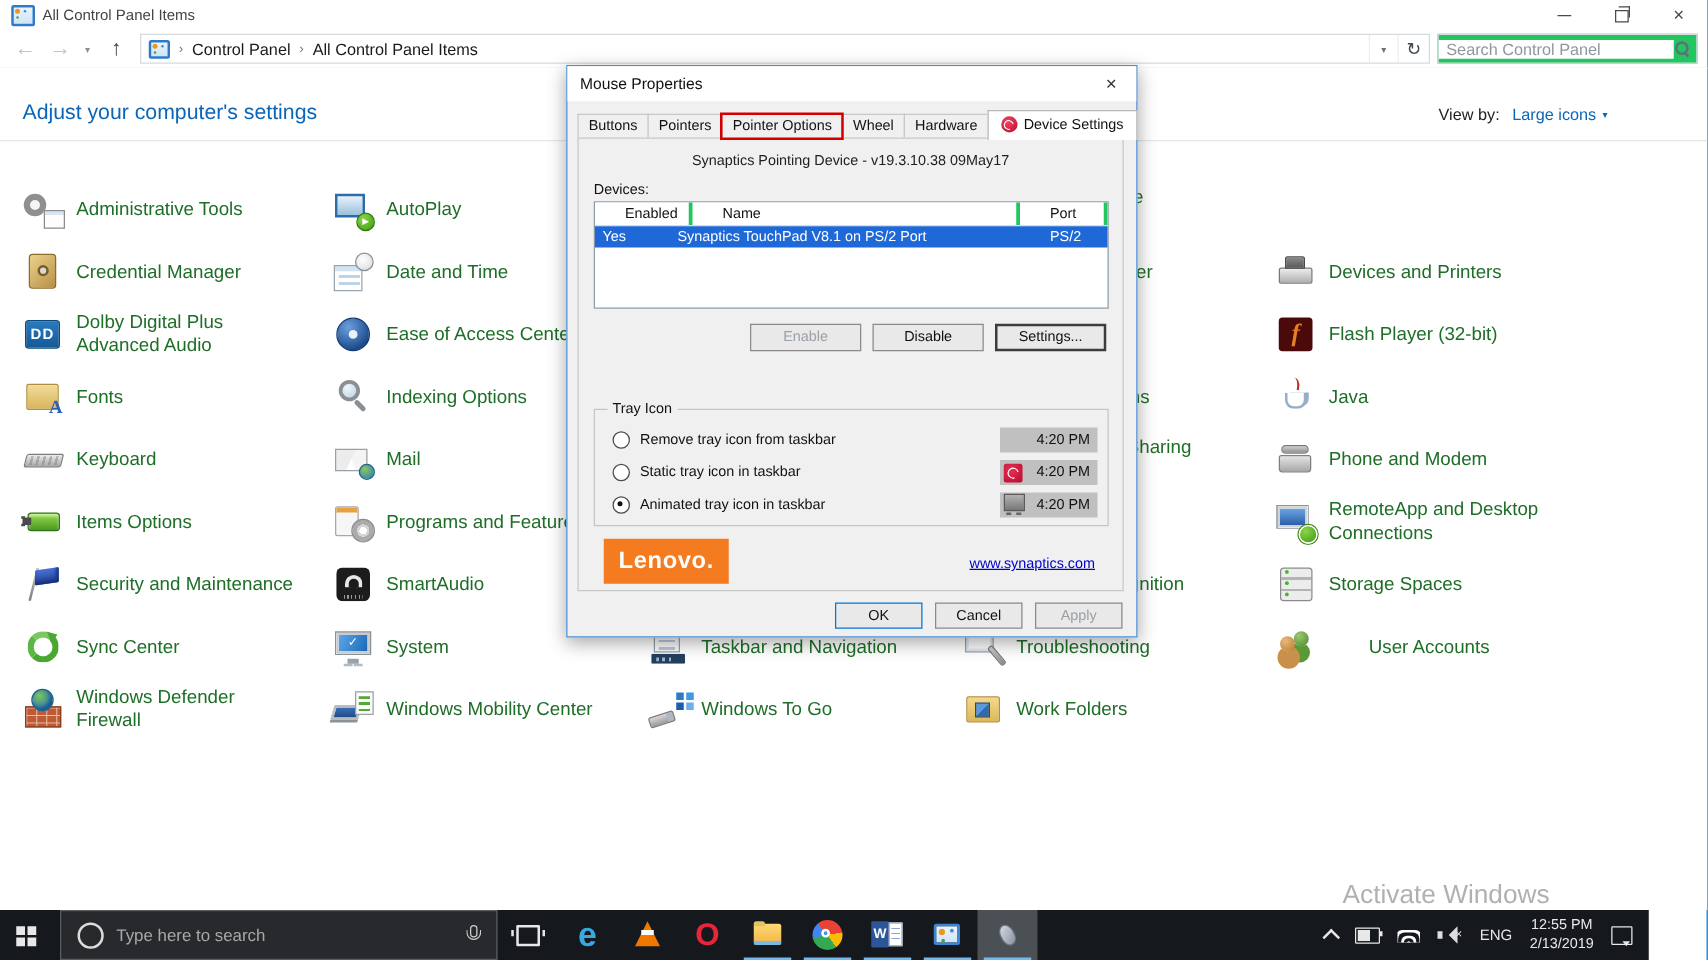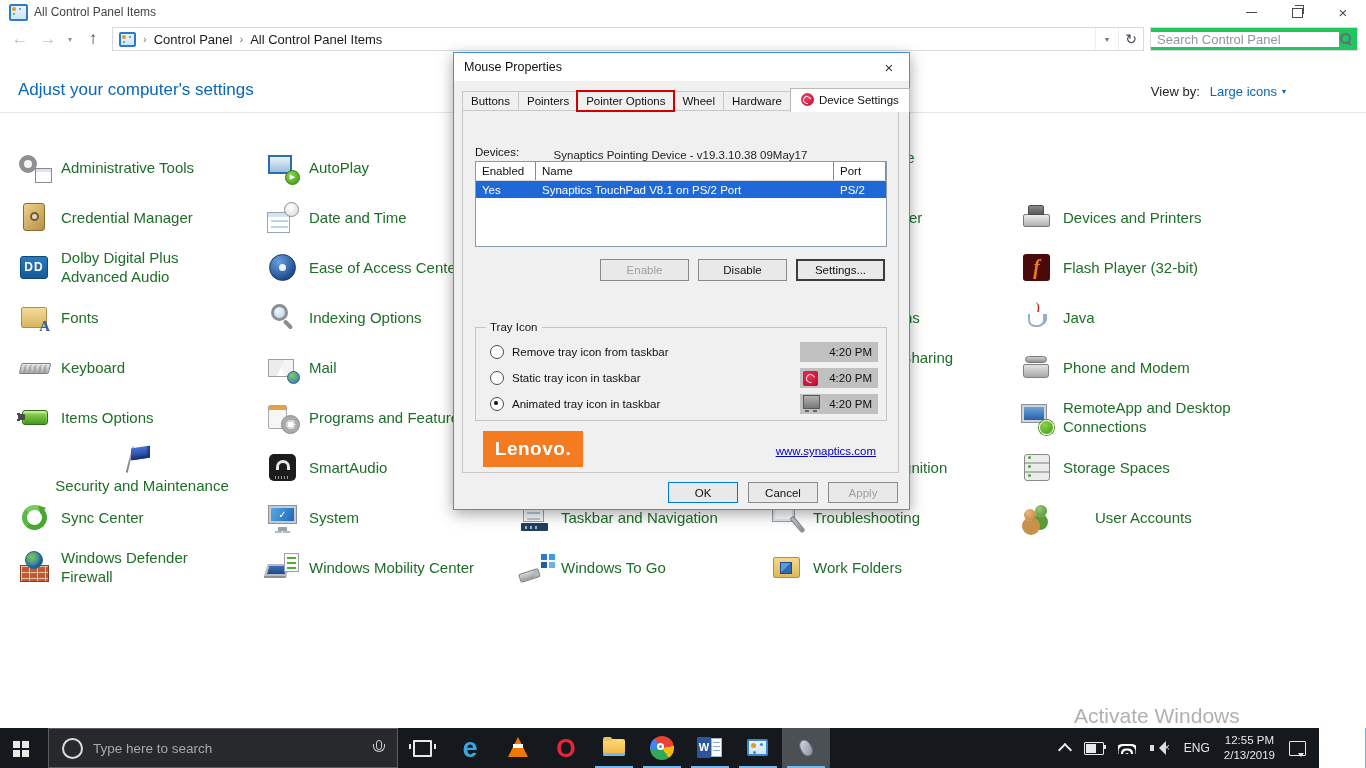--- a/index.html
+++ b/index.html
@@ -127,25 +127,25 @@
   .dlg-title{position:absolute;left:0;top:0;right:0;height:28px;background:#fff;display:flex;align-items:center;}
   .dlg-title .dt{font-size:12.5px;margin-left:10px;color:#111;}
   .dlg-close{position:absolute;right:0;top:0;width:40px;height:28px;display:flex;align-items:center;justify-content:center;font-size:15px;color:#333;cursor:pointer;}
   .tabs{position:absolute;left:8px;top:36px;display:flex;align-items:flex-end;height:22px;}
   .tab{background:#f0f0f0;border:1px solid #c8c8c8;border-bottom:none;padding:3px 8px 4px;margin-right:-1px;position:relative;cursor:pointer;font-size:11.5px;white-space:nowrap;display:flex;align-items:center;}
   .tab.active{background:#fff;padding:4px 10px 6px;margin-bottom:-1px;z-index:2;border-color:#b8b8b8;}
   .tab.annotated{outline:2px solid #d40000;outline-offset:-1px;z-index:3;}
   .syn{width:13px;height:13px;border-radius:50%;background:radial-gradient(circle at 40% 35%,#f04868,#b80828);position:relative;flex:none;margin-right:5px;}
   .syn::after{content:"";position:absolute;left:2.5px;top:2.5px;width:6px;height:6px;border:1.5px solid #fff;border-radius:50%;border-right-color:transparent;transform:rotate(30deg);}
   .tabpage{position:absolute;left:8px;top:57px;width:437px;height:363px;background:#f0f0f0;border:1px solid #c8c8c8;box-sizing:border-box;}
-  .devline{position:absolute;left:0;top:12px;width:100%;text-align:center;font-size:11.5px;color:#222;margin-top:26px;}
+  .devline{position:absolute;left:0;top:12px;width:100%;text-align:center;font-size:11.5px;color:#222;}
   .devlabel{position:absolute;left:12px;top:35px;font-size:11.5px;}
   .devlist{position:absolute;left:12px;top:50px;width:412px;height:86px;background:#fff;border:1px solid #8a9aa8;box-sizing:border-box;}
   .devhdr{display:flex;height:18px;border-bottom:1px solid #dcdcdc;font-size:11.5px;align-items:center;background:#fff;}
-  .devhdr span{padding-left:6px;border-right:1px solid #22c55e;height:100%;display:flex;align-items:center;box-sizing:border-box;}
+  .devhdr span{padding-left:6px;border-right:3px solid #22c55e;height:100%;display:flex;align-items:center;box-sizing:border-box;margin-left:18px;}
   .c-en{width:60px;flex:none;}
   .c-name{flex:1;}
   .c-port{width:52px;flex:none;}
   .devrow{display:flex;height:17px;font-size:11.5px;align-items:center;}
   .devrow.sel{background:#1e68d8;color:#fff;}
   .devrow span{padding-left:6px;box-sizing:border-box;}
   .btnrow{position:absolute;left:0;top:148px;width:100%;display:flex;justify-content:flex-end;gap:9px;padding-right:13px;box-sizing:border-box;}
   .btn{width:89px;height:22px;background:#e9e9e9;border:1px solid #8a8a8a;font-size:11.5px;display:flex;align-items:center;justify-content:center;cursor:pointer;font-family:"Liberation Sans",sans-serif;color:#111;}
   .btn.disabled{color:#9aa0a6;cursor:default;}
   .btn.strong{border:2px solid #3c3c3c;}
@@ -344,21 +344,21 @@
           <span class="cp-label">Items Options</span>
         </div>
         <div class="cp-item" style="grid-area: 6 / 2;">
           <span class="ci i-programs"></span>
           <span class="cp-label">Programs and Features</span>
         </div>
         <div class="cp-item" style="grid-area: 6 / 5;">
           <span class="ci i-remoteapp"></span>
           <span class="cp-label">RemoteApp and Desktop Connections</span>
         </div>
-        <div class="cp-item" style="grid-area: 7 / 1; flex-direction: column;">
+        <div class="cp-item" style="grid-area: 7 / 1;">
           <span class="ci i-secmaint"></span>
           <span class="cp-label">Security and Maintenance</span>
         </div>
         <div class="cp-item" style="grid-area: 7 / 2;">
           <span class="ci i-smartaudio"></span>
           <span class="cp-label">SmartAudio</span>
         </div>
         <div class="cp-item" style="grid-area: 7 / 4;">
           <span class="ci i-speech"></span>
           <span class="cp-label">Speech Recognition</span>

